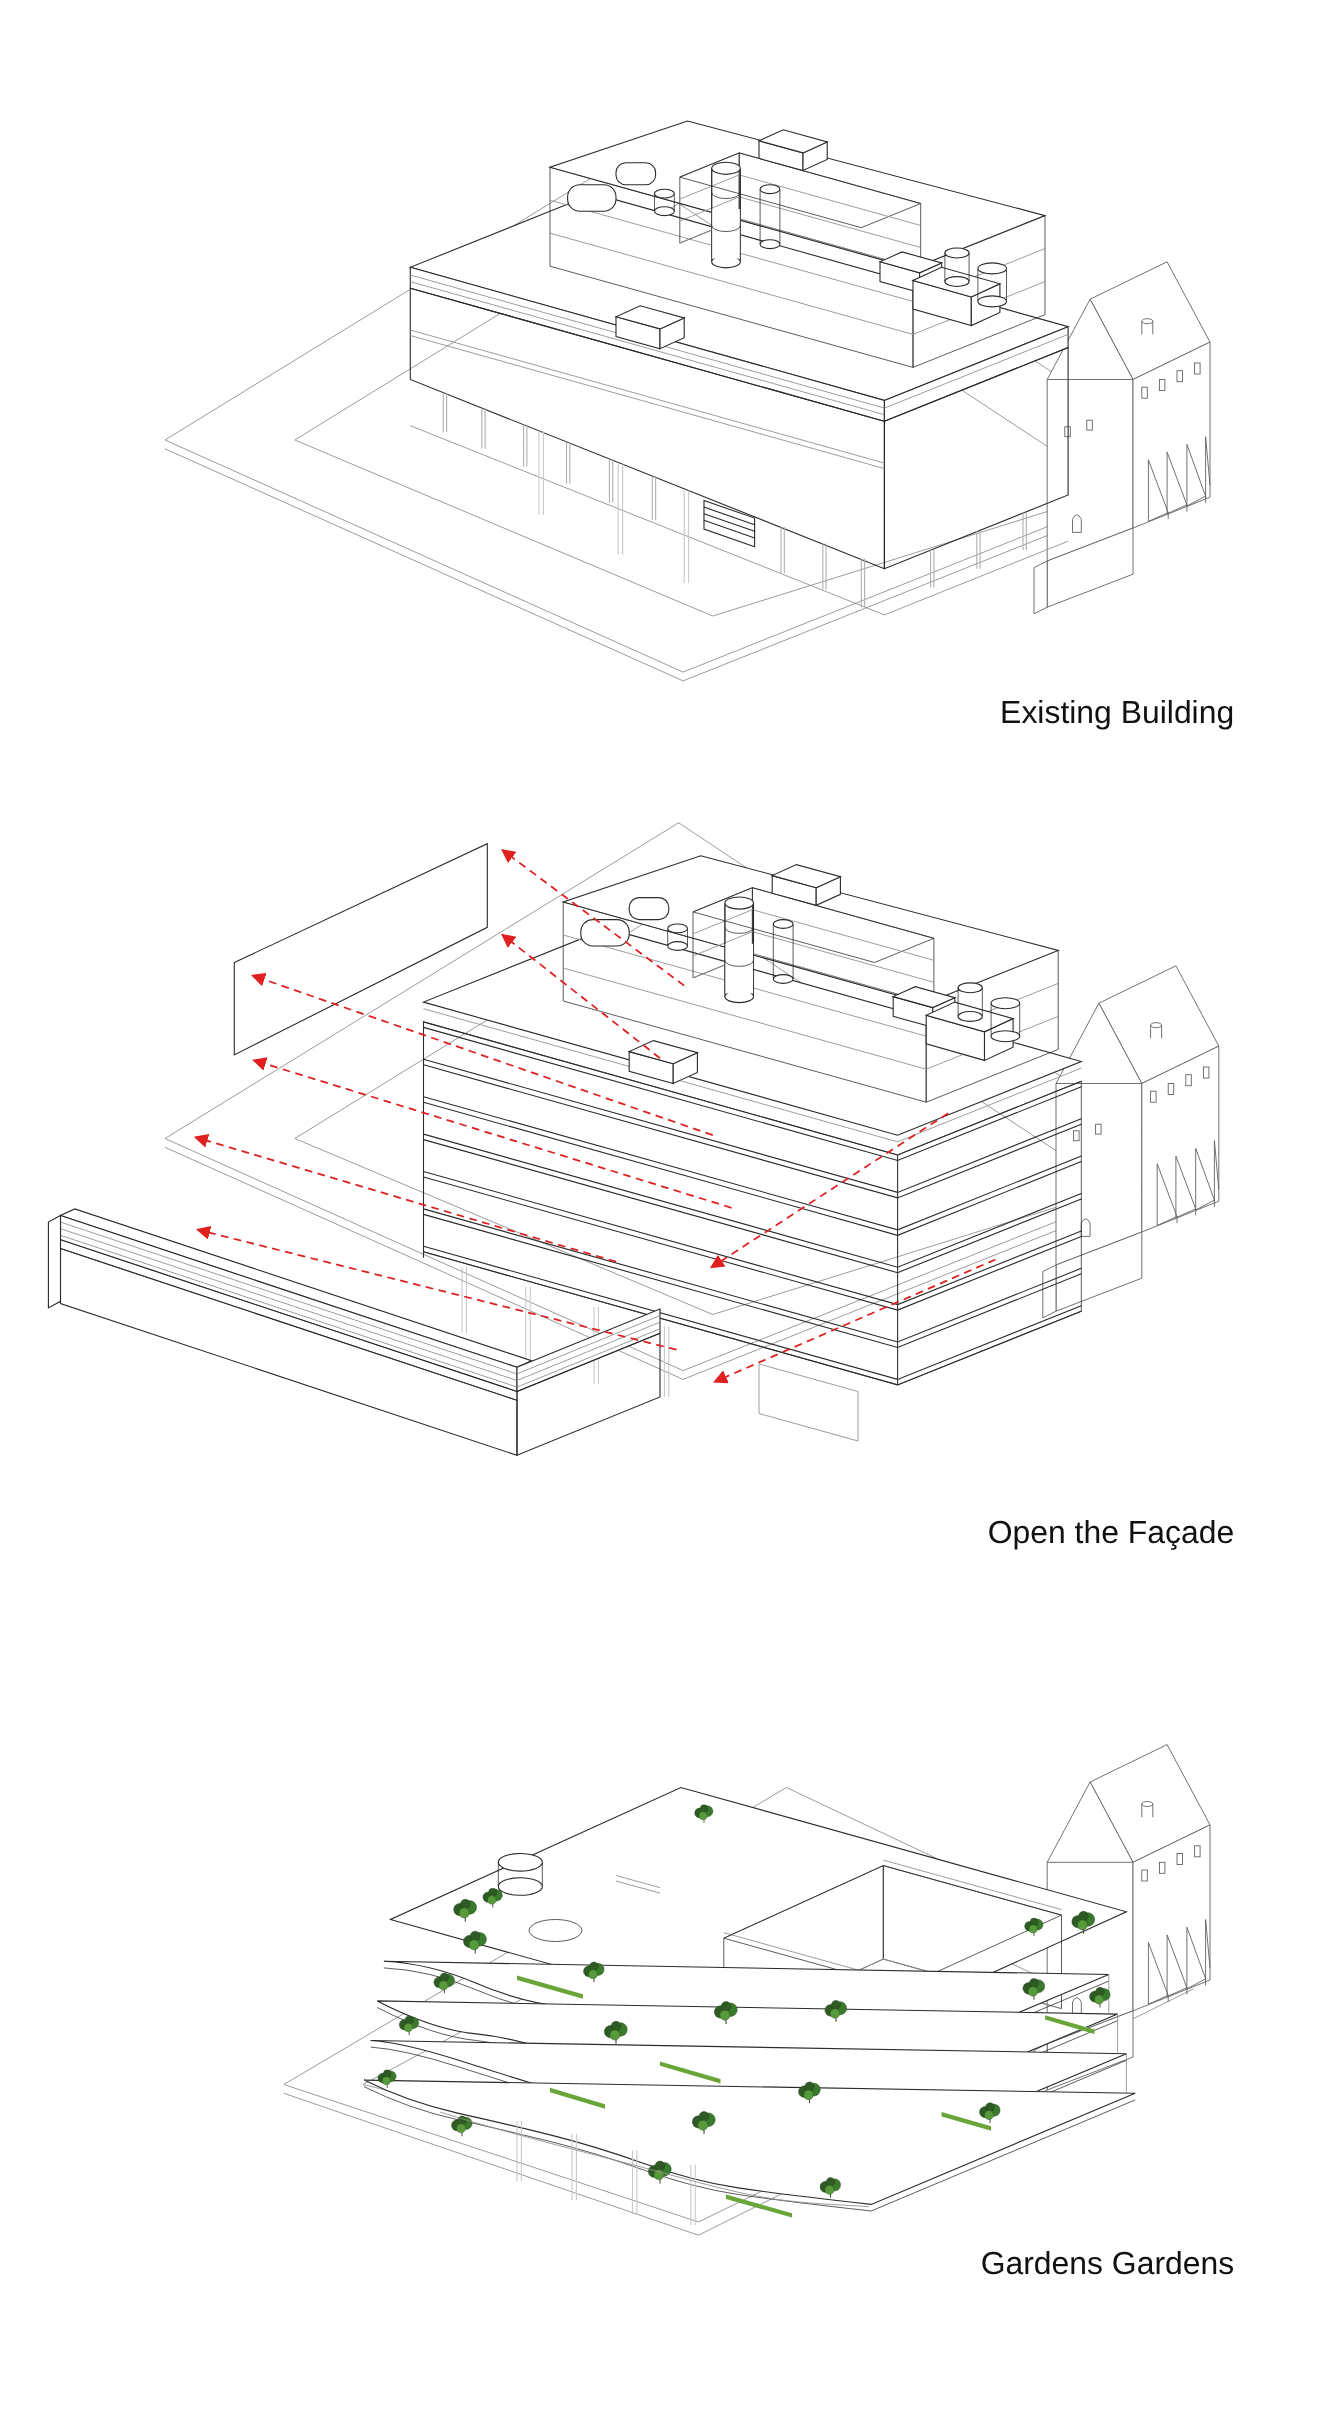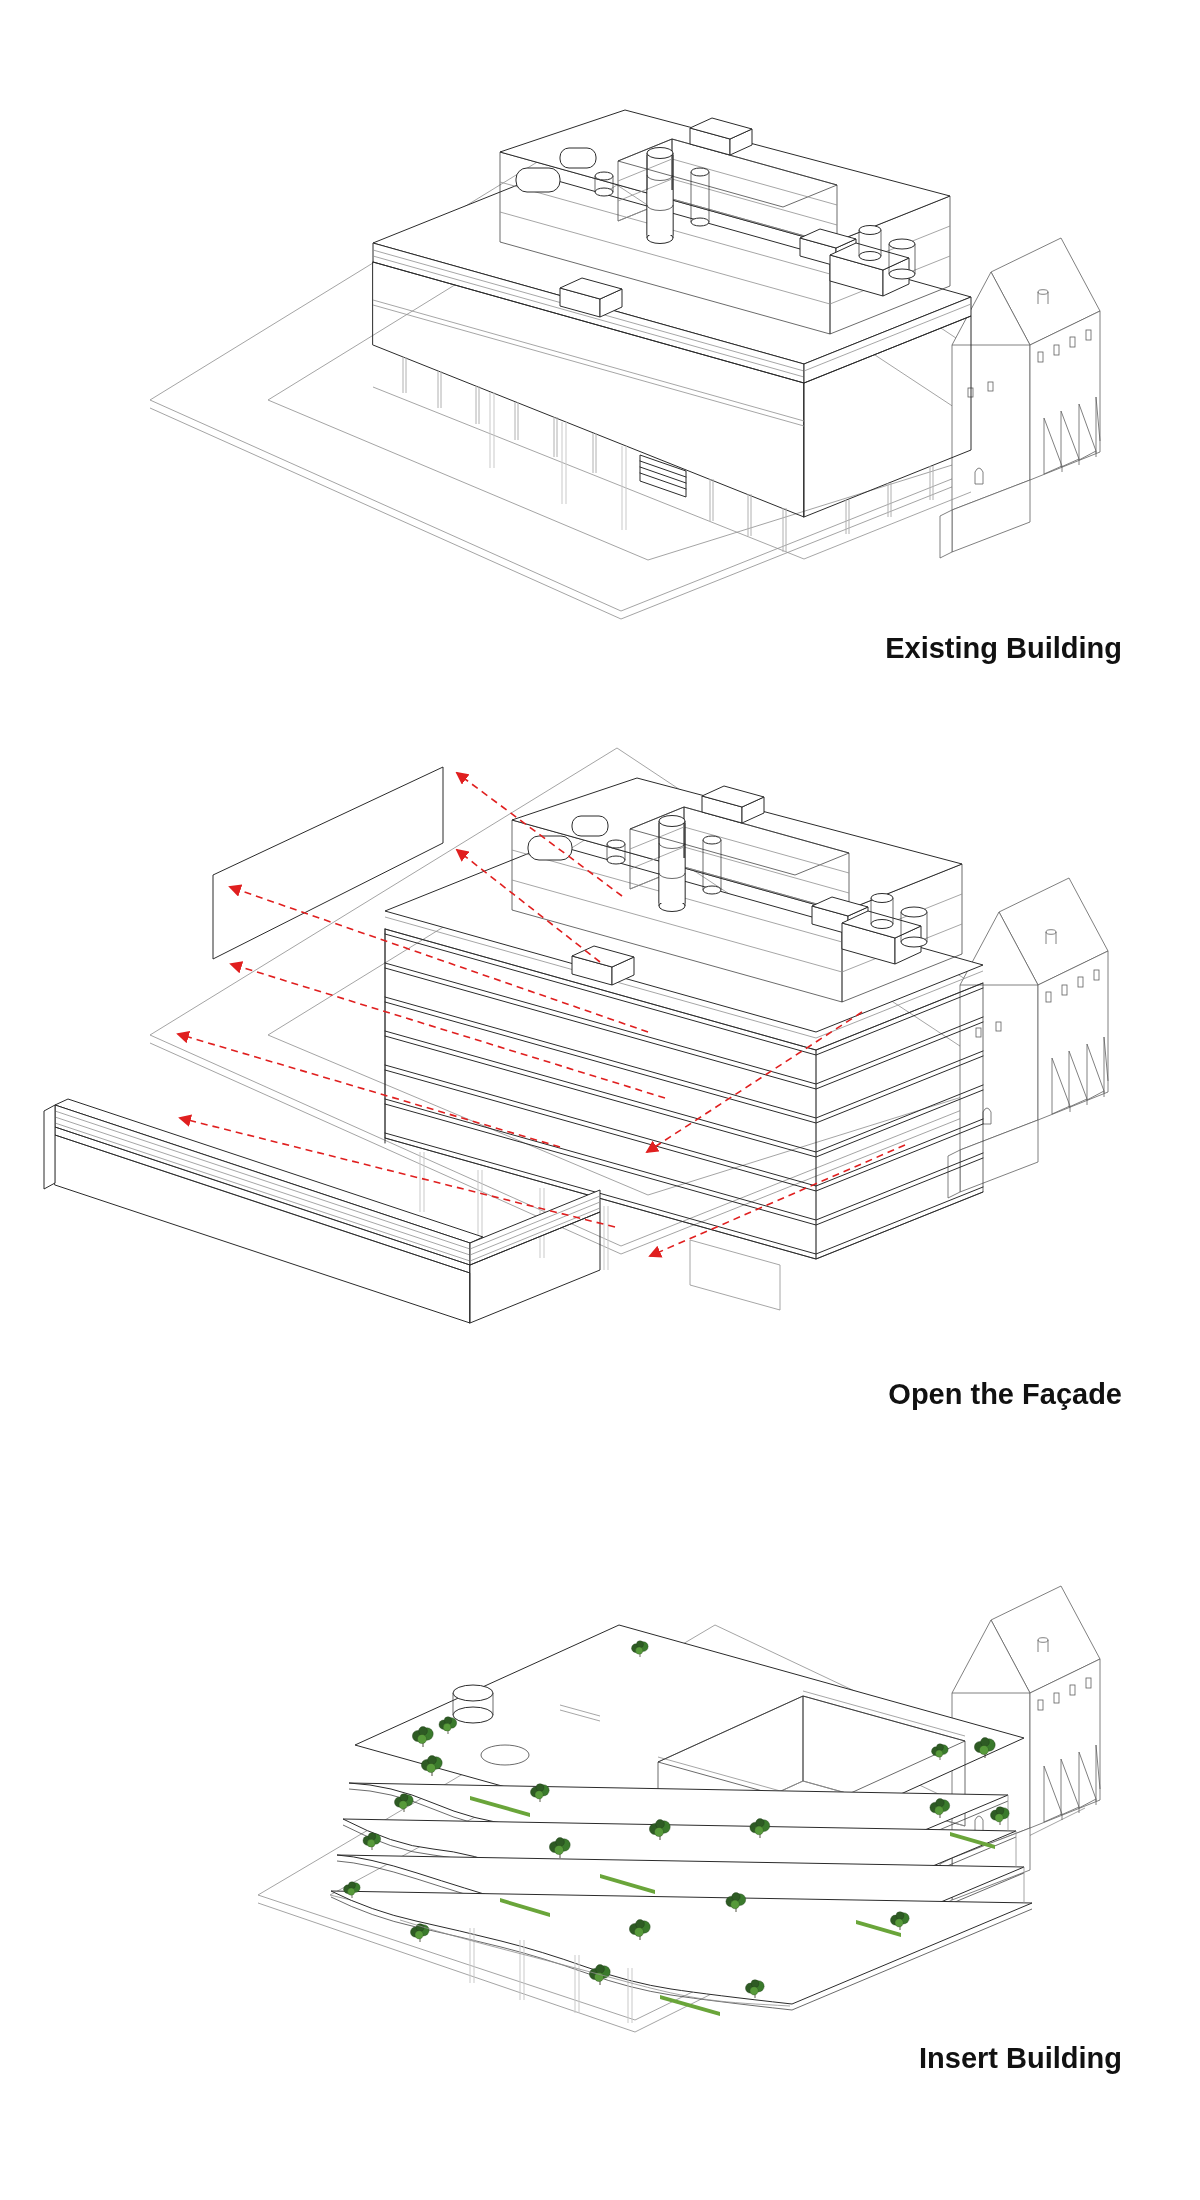--- a/index.html
+++ b/index.html
@@ -9,21 +9,21 @@
     --planter-green:#6aa53a; --hatch-bg:#dcdcdc; --hatch-line:#a0a0a0;
     --label-text:#111111; --page-bg:#ffffff;
   }
   html,body{margin:0;padding:0;background:var(--page-bg);}
   .page{position:relative;width:1200px;height:2200px;background:var(--page-bg);overflow:hidden;
         font-family:"Liberation Sans",sans-serif;}
   .drawing{position:absolute;left:0;}
   #svg1{top:0;}
   #svg2{top:700px;}
   #svg3{top:1450px;}
-  .step-label{position:absolute;right:78px;font-weight:700;font-size:29px;line-height:34px;
+  .step-label{position:absolute;right:78px;font-weight:400;font-size:29px;line-height:34px;
               color:var(--label-text);white-space:nowrap;text-align:center;}
   #label1{top:631px;} #label2{top:1377px;} #label3{top:2041px;}
   
   .bl{stroke:var(--line);fill:none;stroke-width:1;stroke-linecap:round;}
   .blf{stroke:var(--line);fill:#fff;stroke-width:1;}
   .blt{stroke:var(--line);fill:none;stroke-width:.7;}
   .lt{stroke:var(--light-line);fill:none;stroke-width:.8;}
   .gnd{stroke:var(--ground-line);fill:none;stroke-width:.9;}
   .nb{stroke:var(--neighbor-line);fill:#fff;stroke-width:.8;}
   .nbl{stroke:var(--neighbor-line);fill:none;stroke-width:.8;}
@@ -390,14 +390,14 @@
 
       <g>
         <path class="colL" d="M470,478 v55 m4,-55 v55 M520,490 v60 m4,-60 v60 M575,505 v58 m4,-58 v58 M628,518 v55 m4,-55 v55"></path>
         <path class="lt" d="M400,470 C470,492 540,508 620,530 S720,552 790,556"></path>
       </g>
     </g>
   </svg>
 
   <div id="label1" class="step-label">Existing Building</div>
   <div id="label2" class="step-label">Open the Façade</div>
-  <div id="label3" class="step-label">Insert Building</div>
+  <div id="label3" class="step-label">Gardens Gardens</div>
 </div>
 
 </body></html>

